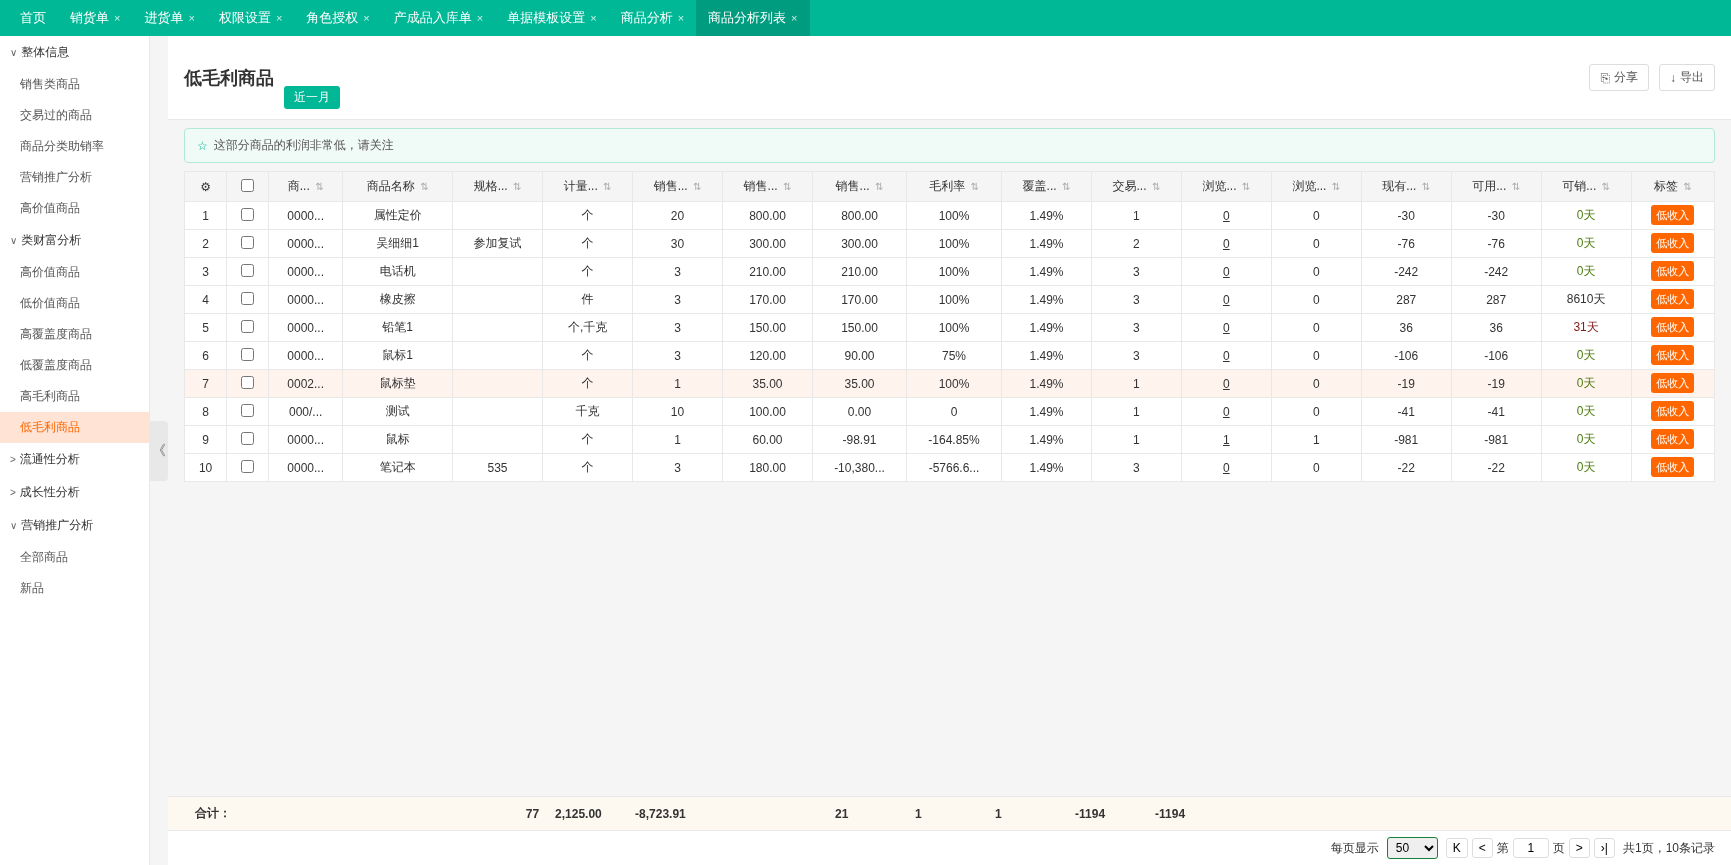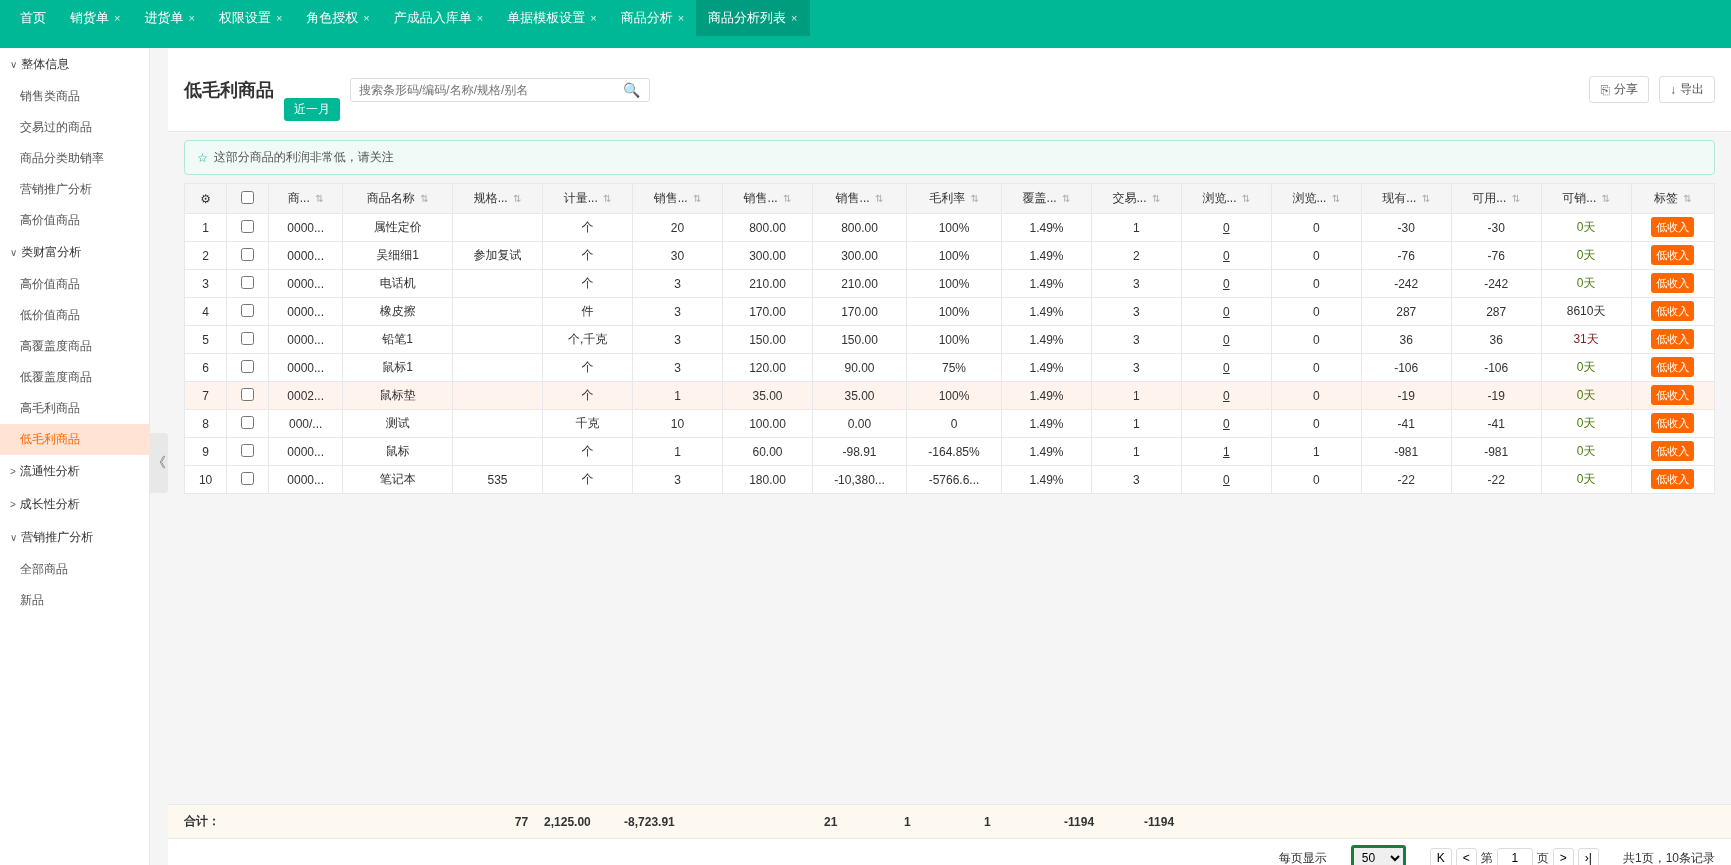--- a/index.html
+++ b/index.html
@@ -2,21 +2,22 @@
 <html><head>
   <meta charset="utf-8">
   <style>
     * { box-sizing: border-box; margin: 0; padding: 0; }
     body { font-family: "Microsoft YaHei", Arial, sans-serif; font-size: 12px; background: #f5f5f5; color: #333; }
 
     
     .top-nav {
       background: #00b896;
       display: flex;
-      height: 48px;
+      align-items: center;
+      height: 36px;
       padding: 0 8px;
     }
     .top-nav .nav-item {
       color: #fff;
       padding: 0 12px;
       height: 36px;
       display: flex;
       align-items: center;
       cursor: pointer;
       font-size: 13px;
@@ -194,45 +195,45 @@
     .summary-bar {
       background: #fdf8f0;
       border-top: 1px solid #e8e8e8;
       padding: 8px 16px;
       display: flex;
       align-items: center;
       font-size: 12px;
       color: #333;
       flex-shrink: 0;
     }
-    .summary-label { font-weight: bold; margin-right: 20px; }
+    .summary-label { font-weight: bold; margin-right: 20px; margin-left: 11px; }
     .summary-values {
       display: flex;
       gap: 0;
       font-weight: bold;
     }
     .summary-cell {
       min-width: 80px;
       padding: 0 8px;
     }
 
     
     .pagination-bar {
       background: #fff;
       border-top: 1px solid #e8e8e8;
       padding: 6px 16px;
       display: flex;
       align-items: center;
       justify-content: flex-end;
-      gap: 24px;
+      gap: 8px;
       font-size: 12px;
       flex-shrink: 0;
     }
     .pagination-bar select {
-      border: 3px solid #15803d;
+      border: 1px solid #15803d;
       border-radius: 3px;
       padding: 2px 4px;
       font-size: 12px;
     }
     .pagination-bar .page-nav {
       display: flex;
       align-items: center;
       gap: 4px;
     }
     .page-nav button {
@@ -316,24 +317,20 @@
       </div>
       <div class="sidebar-item">全部商品</div>
       <div class="sidebar-item">新品</div>
     </div>
   <div class="sidebar-collapse-btn">《</div>
 
   <div class="content-area">
     <div class="page-header">
       <span class="page-title">低毛利商品</span>
       <button class="date-btn">近一月</button>
-      <div class="search-box">
-        <input type="text" placeholder="搜索条形码/编码/名称/规格/别名" style="">
-        <span class="search-icon">🔍</span>
-      </div>
       <div class="header-actions">
         <button class="action-btn">
           <span>⎘</span>
           <span>分享</span>
         </button>
         <button class="action-btn">
           <span>↓</span>
           <span>导出</span>
         </button>
       </div>

